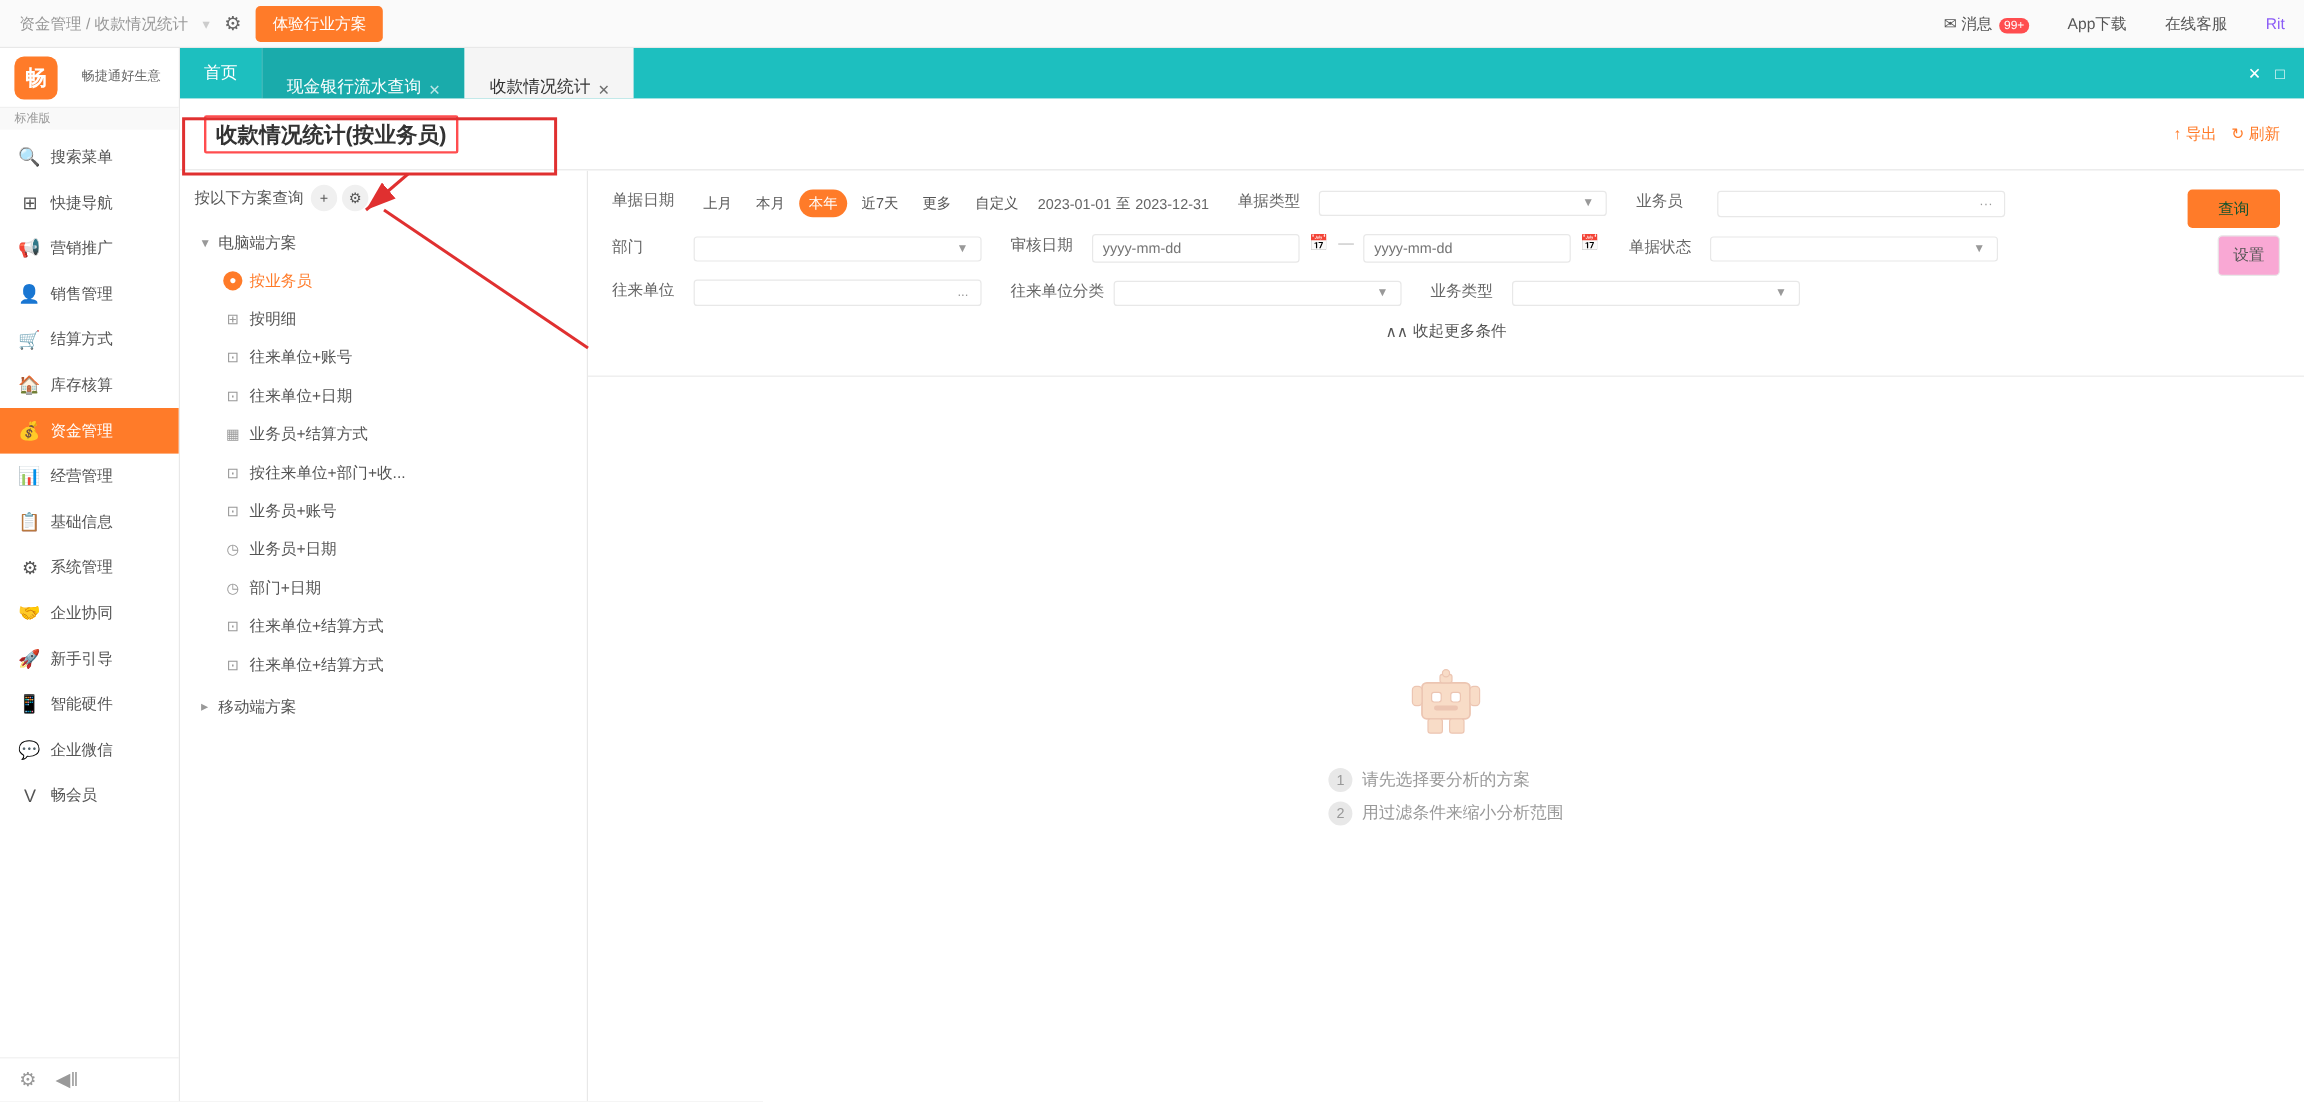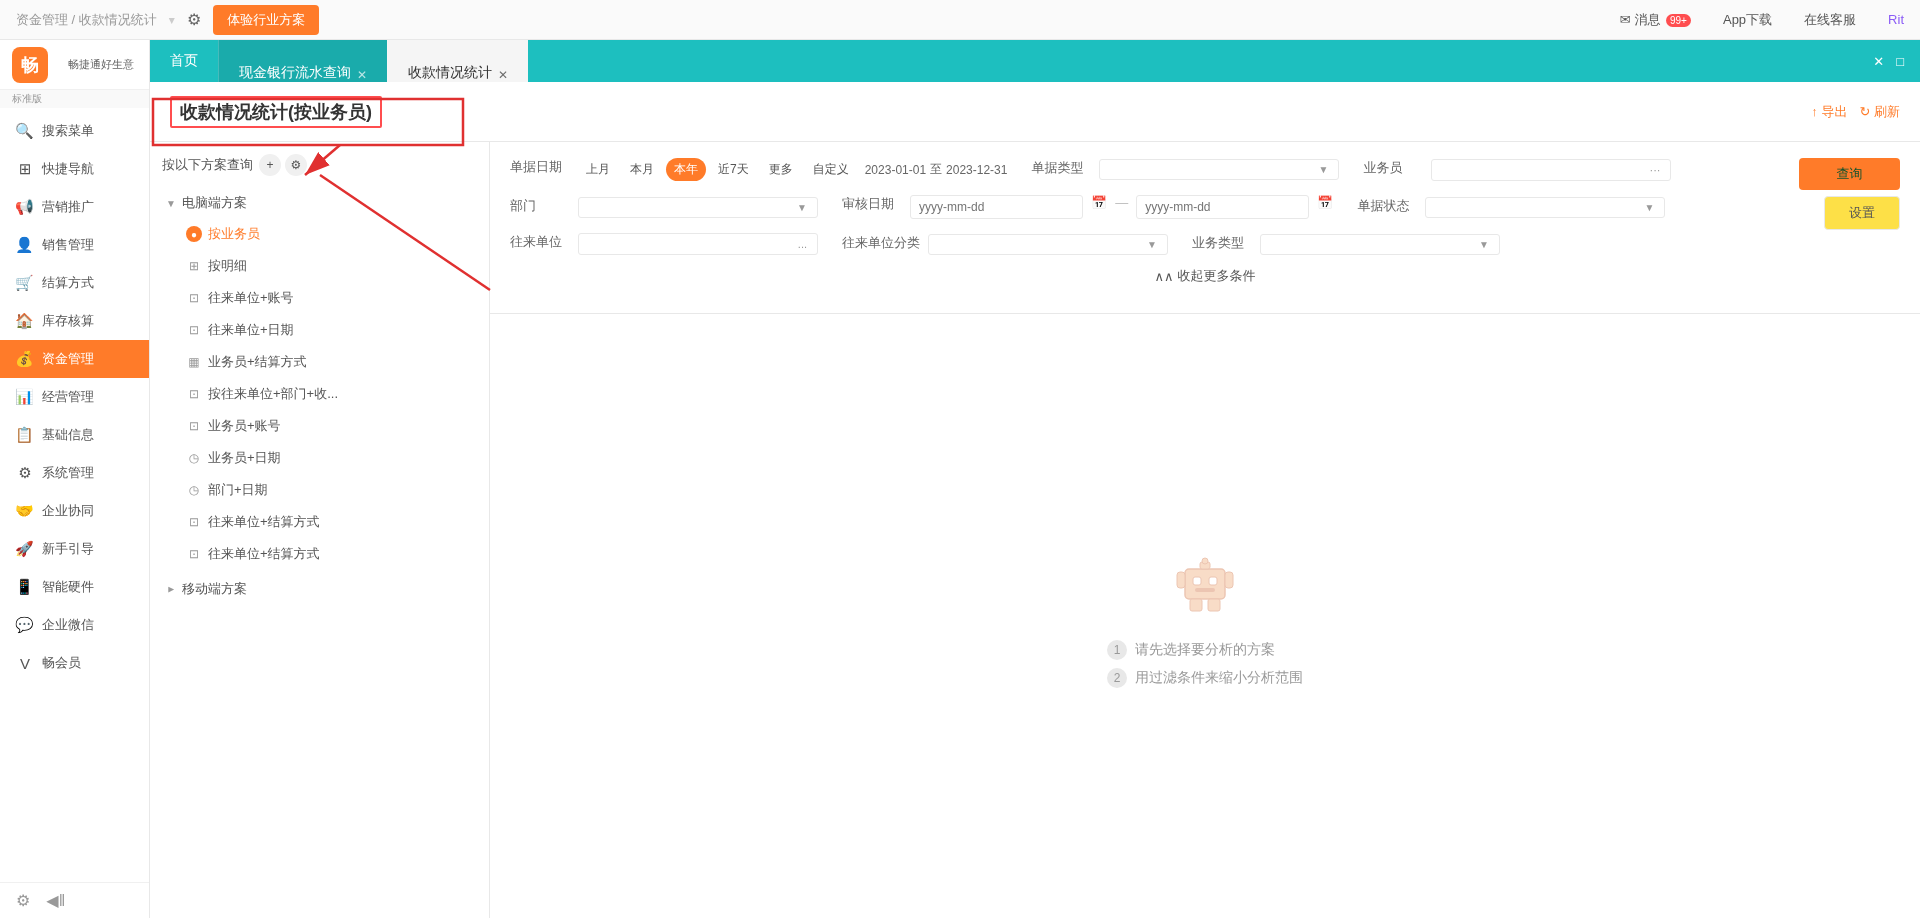--- a/index.html
+++ b/index.html
@@ -73,21 +73,21 @@
     .date-tab { padding: 3px 8px; font-size: 12px; cursor: pointer; color: #555; border-radius: 3px; }
     .date-tab.active { background: #ff7b29; color: #fff; border-radius: 12px; }
     .date-range { display: flex; align-items: center; gap: 4px; font-size: 12px; color: #666; }
     .date-input { border: 1px solid #e8e8e8; padding: 4px 8px; border-radius: 3px; font-size: 12px; color: #999; min-width: 90px; background: #fff; }
     .filter-select { display: flex; align-items: center; gap: 4px; border: 1px solid #e8e8e8; padding: 4px 10px; border-radius: 3px; min-width: 180px; cursor: pointer; background: #fff; font-size: 12px; color: #999; }
     .filter-select .arrow { color: #999; font-size: 10px; }
     .filter-select-wide { min-width: 240px; }
 
     
     .btn-query { background: #ff7b29; color: #14532d; border: none; padding: 7px 20px; border-radius: 4px; cursor: pointer; font-size: 13px; }
-    .btn-settings { background: #fde047; color: #555; border: 1px solid #e8e8e8; padding: 7px 24px; border-radius: 4px; cursor: pointer; font-size: 13px; margin-left: 25px; }
+    .btn-settings { background: #f9a8d4; color: #555; border: 1px solid #e8e8e8; padding: 7px 12px; border-radius: 4px; cursor: pointer; font-size: 13px; margin-left: 25px; }
     .filter-buttons { display: flex; flex-direction: column; gap: 6px; margin-left: auto; }
 
     .collapse-more { display: flex; justify-content: center; padding: 12px; }
     .collapse-more-btn { color: #555; font-size: 13px; cursor: pointer; display: flex; align-items: center; gap: 4px; }
 
     
     .empty-state { flex: 1; display: flex; flex-direction: column; align-items: center; justify-content: center; gap: 16px; background: #fff; margin: 0; }
     .empty-icon { width: 80px; height: 80px; opacity: 0.6; }
     .empty-tips { display: flex; flex-direction: column; gap: 8px; }
     .tip-item { display: flex; align-items: center; gap: 8px; color: #999; font-size: 14px; }

